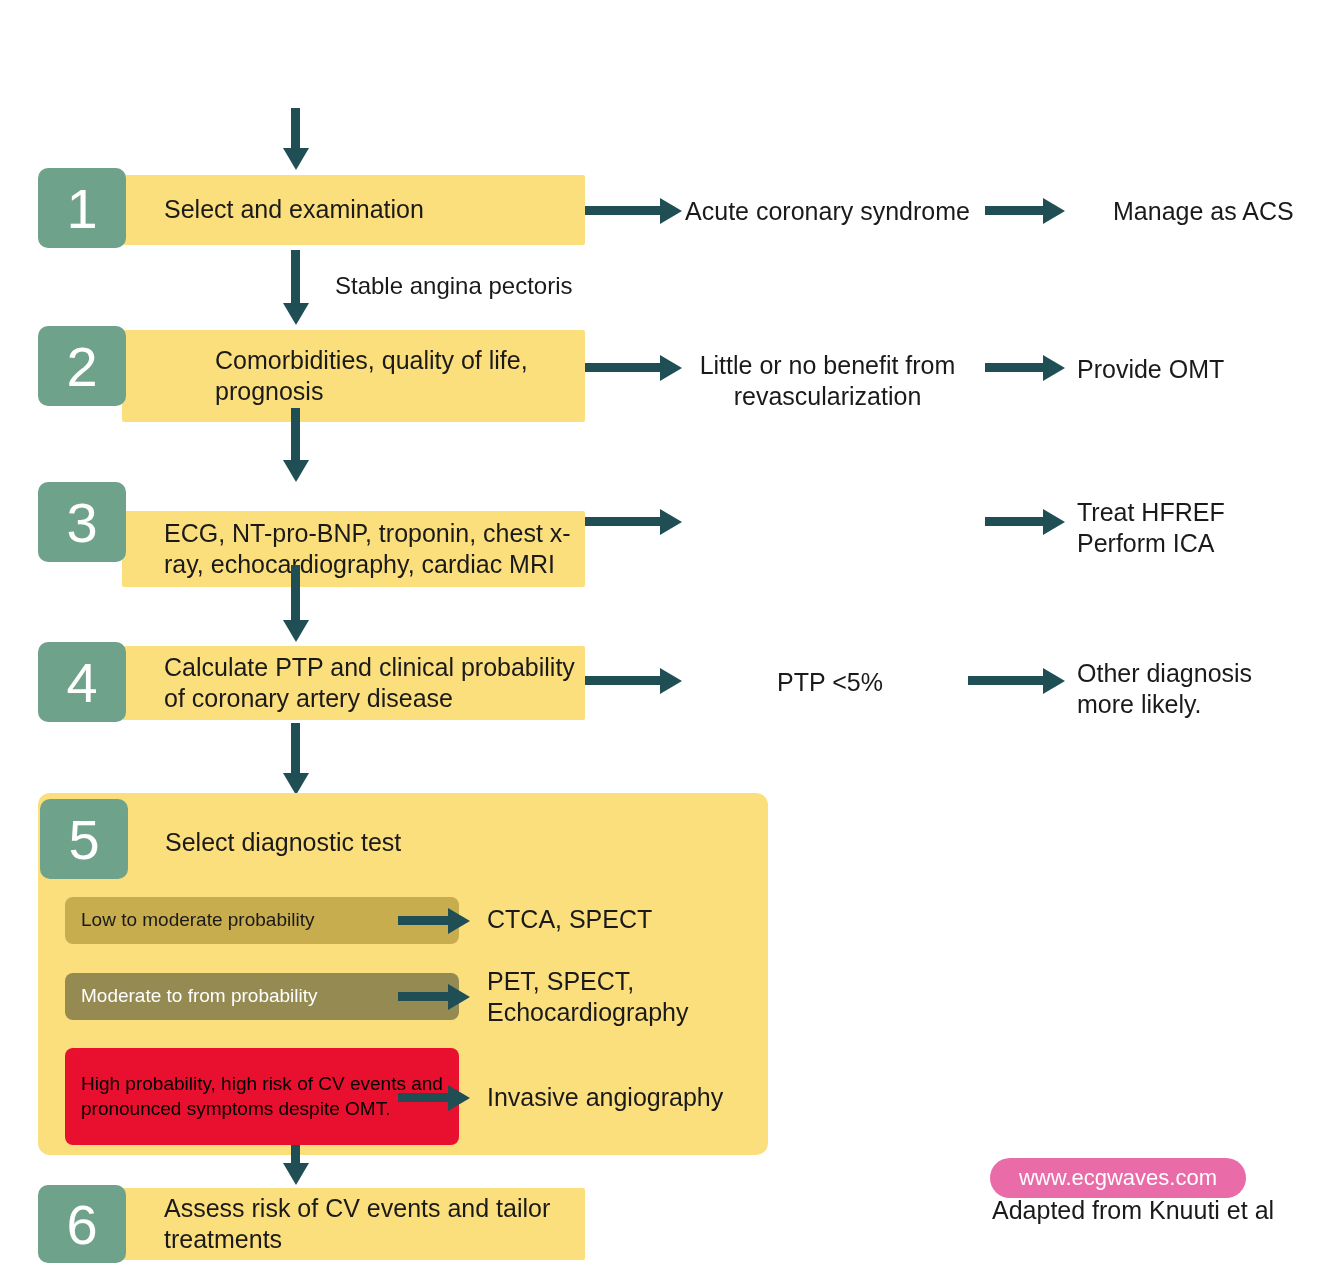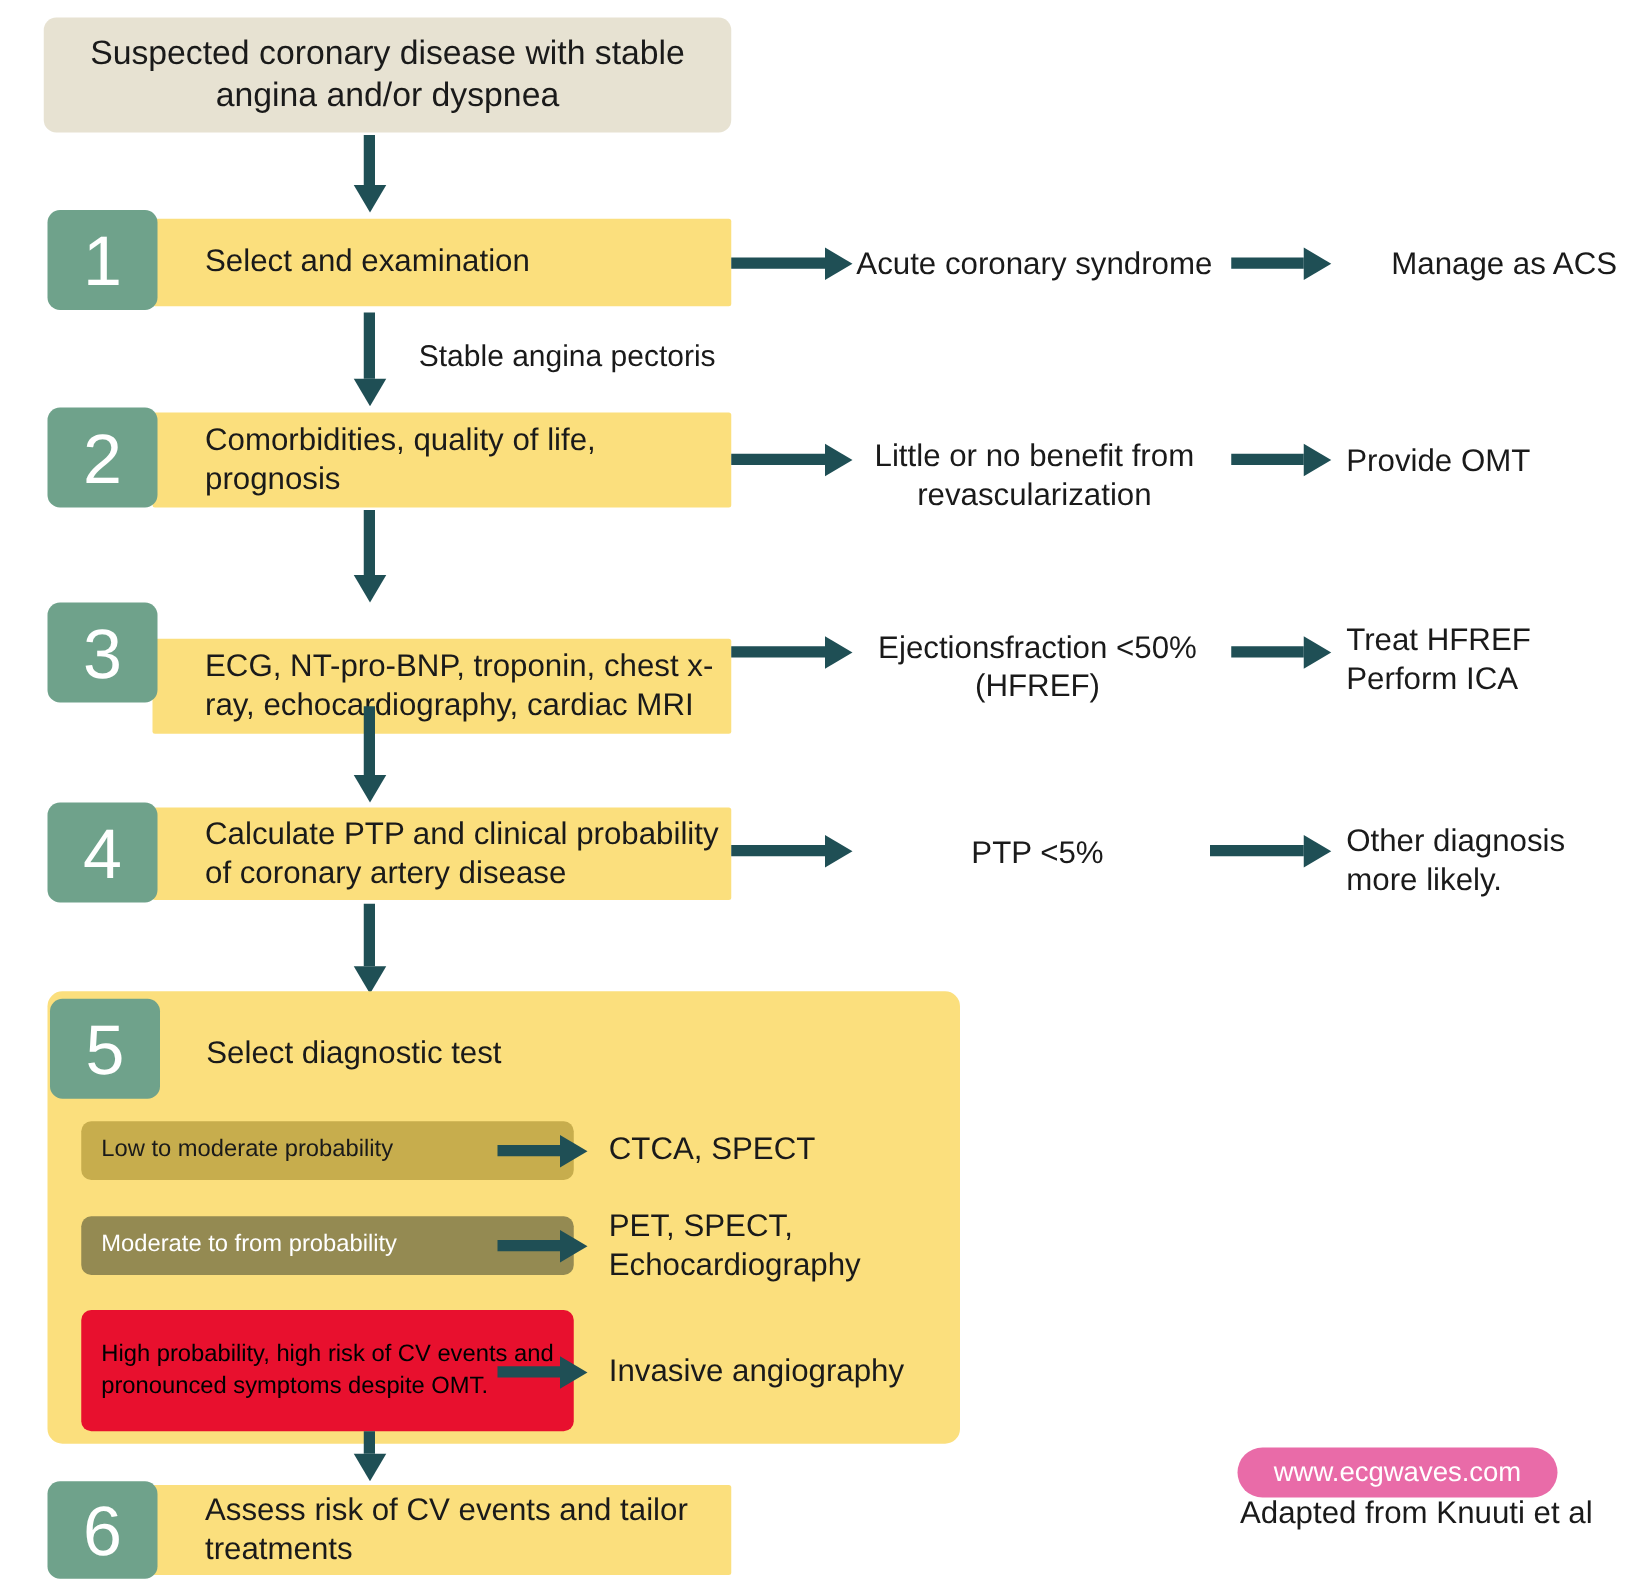--- a/index.html
+++ b/index.html
@@ -77,63 +77,58 @@
     display:flex;align-items:center;justify-content:center;
     color:#ffffff;font-size:22px;
   }
   .credit{left:992px;top:1178px;font-size:25px;margin-top:18px;}
 </style>
 </head>
 <body>
 
 <div class="canvas">
 
-  <div class="abs start-box">
-    <span>Suspected coronary disease with stable angina and/or dyspnea</span>
-  </div>
 
   <div class="abs varrow" style="left:291px;top:108px;height:40px;"></div>
 
   <div class="abs ybar" style="left:122px;top:175px;width:463px;height:70px;">
     <span>Select and examination</span>
   </div>
   <div class="abs numbox" style="left:38px;top:168px;">
     <span>1</span>
   </div>
   <div class="abs harrow" style="left:585px;top:206px;width:75px;"></div>
   <div class="abs branch" style="left:685px;top:196px;width:285px;">Acute coronary syndrome</div>
   <div class="abs harrow" style="left:985px;top:206px;width:58px;"></div>
   <div class="abs outcome" style="left:1085px;top:196px;width:210px;margin-left:28px;">Manage as ACS</div>
 
   <div class="abs varrow" style="left:291px;top:250px;height:53px;"></div>
   <div class="abs conn-label" style="left:335px;top:272px;">Stable angina pectoris</div>
 
-  <div class="abs ybar" style="left:122px;top:330px;width:463px;height:76px;">
+  <div class="abs ybar" style="left:122px;top:330px;width:463px;height:92px;justify-content:flex-end;">
     <span style="max-width:370px;display:inline-block;">Comorbidities, quality of life, prognosis</span>
   </div>
   <div class="abs numbox" style="left:38px;top:326px;">
     <span>2</span>
   </div>
   <div class="abs harrow" style="left:585px;top:363px;width:75px;"></div>
   <div class="abs branch" style="left:690px;top:350px;width:275px;">Little or no benefit from
 revascularization</div>
   <div class="abs harrow" style="left:985px;top:363px;width:58px;"></div>
   <div class="abs outcome" style="left:1077px;top:354px;width:220px;">Provide OMT</div>
 
   <div class="abs varrow" style="left:291px;top:408px;height:52px;"></div>
 
   <div class="abs ybar" style="left:122px;top:487px;width:463px;height:76px;margin-top:24px;">
     <span style="max-width:420px;display:inline-block;">ECG, NT-pro-BNP, troponin, chest x-ray, echocardiography, cardiac MRI</span>
   </div>
   <div class="abs numbox" style="left:38px;top:482px;">
     <span>3</span>
   </div>
   <div class="abs harrow" style="left:585px;top:517px;width:75px;"></div>
-  <div class="abs branch" style="left:695px;top:503px;width:270px;">Ejectionsfraction &lt;50%
-(HFREF)</div>
   <div class="abs harrow" style="left:985px;top:517px;width:58px;"></div>
   <div class="abs outcome" style="left:1077px;top:497px;width:220px;">Treat HFREF
 Perform ICA</div>
 
   <div class="abs varrow" style="left:291px;top:565px;height:55px;"></div>
 
   <div class="abs ybar" style="left:122px;top:646px;width:463px;height:74px;">
     <span style="max-width:420px;display:inline-block;">Calculate PTP and clinical probability of coronary artery disease</span>
   </div>
   <div class="abs numbox" style="left:38px;top:642px;">

